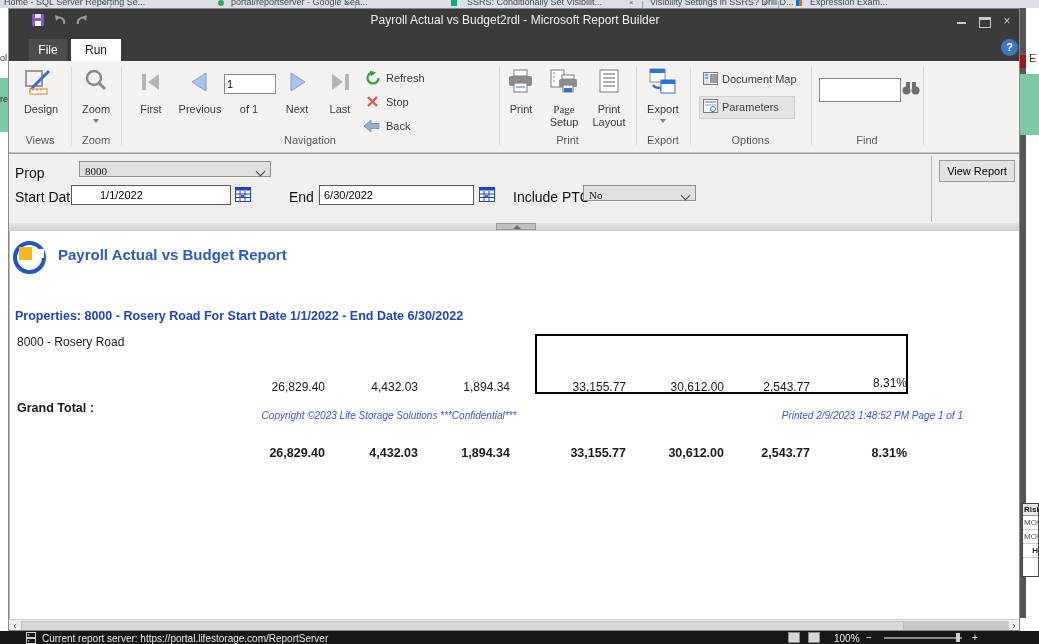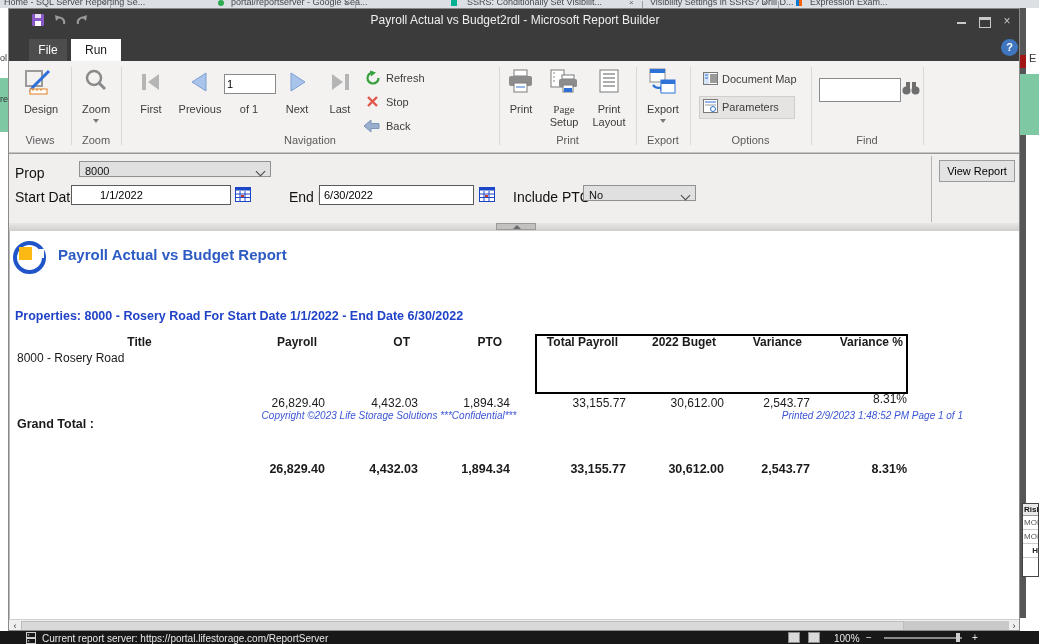--- a/index.html
+++ b/index.html
@@ -46,21 +46,21 @@
               padding:0 2px;font-family:"Liberation Sans",sans-serif;}
   #find-input{left:810px;top:17px;width:76px;height:20px;border:1px solid #8a8a8a;font-size:11px;
               font-family:"Liberation Sans",sans-serif;}
   .optrow{height:20px;font-size:11px;color:#3c3c3c;}
   #opt-params{left:690px;top:35px;width:94px;height:21px;background:#e6e4e2;border:1px solid #d2cfca;}
 
   
   #parambar{left:0;top:144px;width:1012px;height:70px;background:#f0efed;border-top:1px solid #9a9a9a;box-sizing:border-box;}
   .plabel{font-size:14px;color:#111;}
   .pselect{background:#e0e0e0;border:1px solid #919191;height:16px;font-size:11px;color:#111;
-           box-sizing:border-box;padding:3px 20px 0 5px;}
+           box-sizing:border-box;padding:3px 20px 0 5px;font-family:Liberation Serif, serif;}
   .chev{position:absolute;right:6px;top:6px;width:6px;height:6px;border-right:1px solid #444;
         border-bottom:1px solid #444;transform:rotate(45deg);}
   .pinput{border:1px solid #5a5a5a;height:20px;font-size:11px;padding:0 4px;box-sizing:border-box;
           font-family:"Liberation Sans",sans-serif;background:#fff;}
   #view-report{left:930px;top:6px;width:76px;height:22px;background:#e3e3e3;border:1px solid #9a9a9a;
                font-size:11px;font-family:"Liberation Sans",sans-serif;}
   #param-div{left:922px;top:2px;width:1px;height:66px;background:#b5b5b5;}
 
   
   #splitter{left:0;top:214px;width:1012px;height:8px;background:linear-gradient(#e8e7e6,#cfcecd);}
@@ -362,30 +362,20 @@
     </div>
 
     <div id="viewer" class="abs">
       <div id="logo-ring" class="abs"></div>
       <div id="logo-gap" class="abs"></div>
       <div id="logo-sq" class="abs"></div>
       <div id="rpt-title" class="abs">Payroll Actual vs Budget Report</div>
       <div id="rpt-props" class="abs">Properties: 8000 - Rosery Road  For Start Date  1/1/2022 - End Date 6/30/2022</div>
 
       <div id="rpt-table" class="abs">
-        <div class="trow">
-          <div class="c c0 th th0">Title</div>
-          <div class="c c1 th">Payroll</div>
-          <div class="c c2 th">OT</div>
-          <div class="c c3 th">PTO</div>
-          <div class="c c4 th">Total Payroll</div>
-          <div class="c c5 th">2022 Buget</div>
-          <div class="c c6 th">Variance</div>
-          <div class="c c7 th th7">Variance %</div>
-        </div>
         <div class="trow r1">
           <div class="c c0" style="padding-left:5px;">8000 - Rosery Road</div>
           <div class="c c1 val">26,829.40</div>
           <div class="c c2 val">4,432.03</div>
           <div class="c c3 val">1,894.34</div>
           <div class="c c4 val">33,155.77</div>
           <div class="c c5 val">30,612.00</div>
           <div class="c c6 val">2,543.77</div>
           <div class="c c7 val v7 raised">8.31%</div>
         </div>

